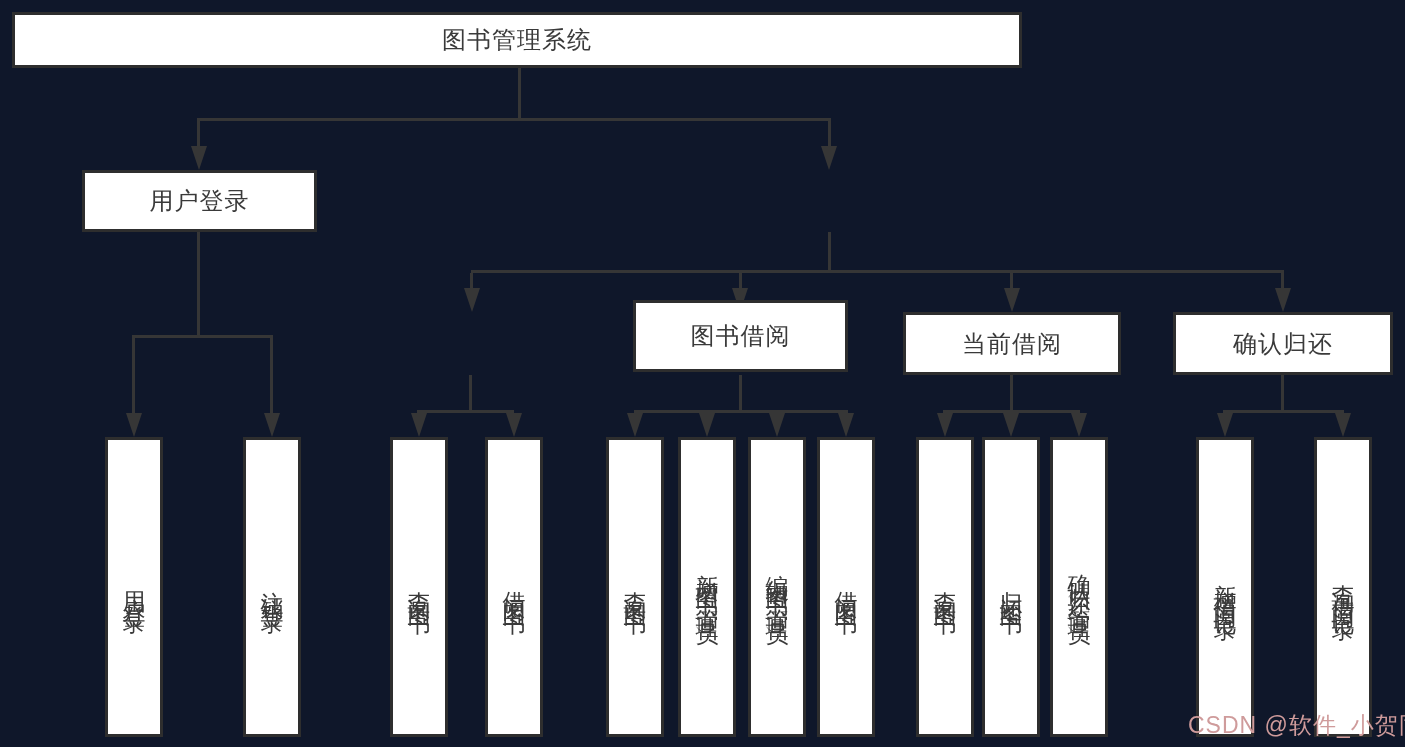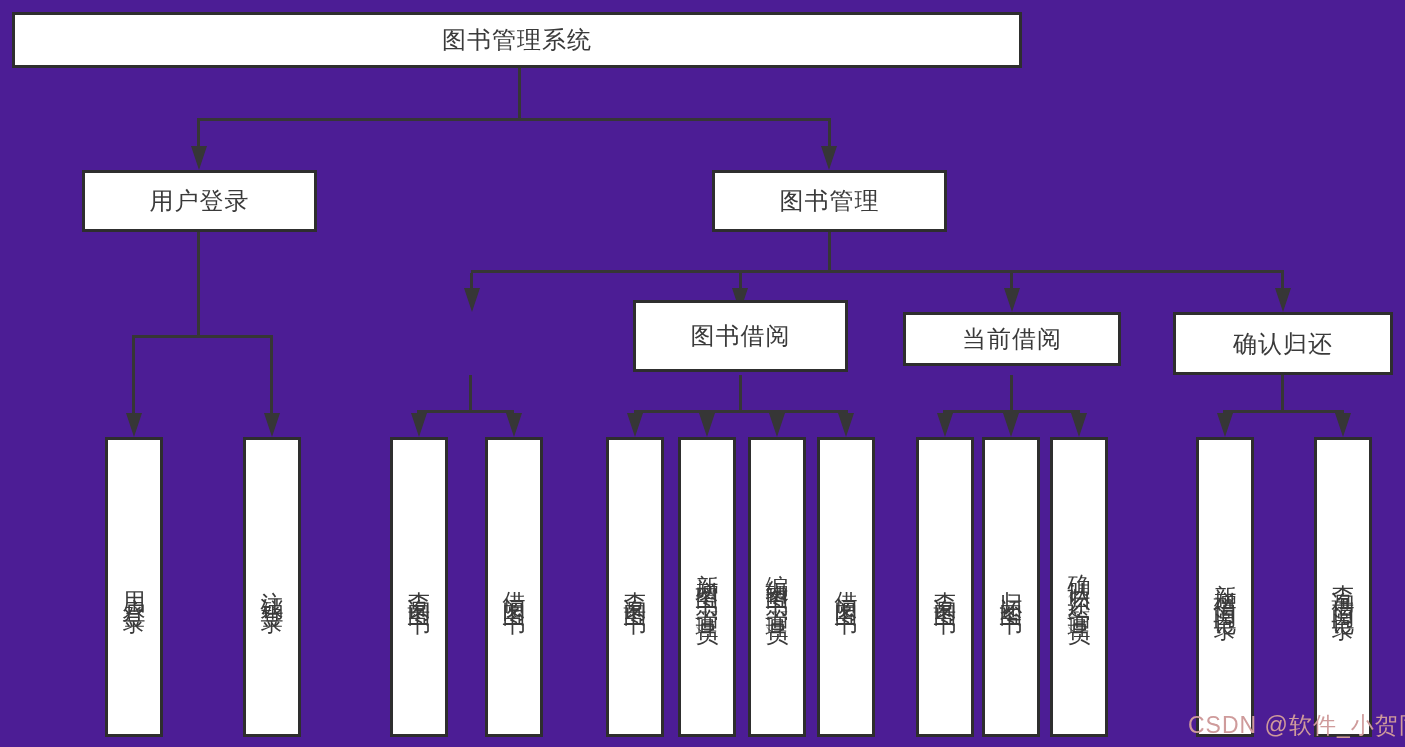--- a/index.html
+++ b/index.html
@@ -1,19 +1,19 @@
 <!DOCTYPE html>
 <html><head>
 <meta charset="utf-8">
 <style>
   html,body{margin:0;padding:0;background:#ffffff;}
   #canvas{
     position:relative;
     width:1405px;height:747px;
-    background:#4c1d95;
+    background:#0f172a;
     font-family:"Liberation Sans", sans-serif;
     overflow:hidden;
   }
   .box{
     position:absolute;
     box-sizing:border-box;
     border:3px solid #2e2e2e;
     background:#ffffff;
     display:flex;
     align-items:center;
@@ -62,23 +62,20 @@
   <div class="vline" style="left:518px;top:68px;height:53px;"></div>
   <div class="hline" style="left:197px;top:118px;width:634px;"></div>
   <div class="vline" style="left:197px;top:121px;height:26px;"></div>
   <div class="vline" style="left:828px;top:121px;height:26px;"></div>
   <div class="ah" style="left:191px;top:146px;"></div>
   <div class="ah" style="left:821px;top:146px;"></div>
 
   <div class="box" style="left:82px;top:170px;width:235px;height:62px;">
     <span>用户登录</span>
   </div>
-  <div class="box" style="left:712px;top:170px;width:235px;height:62px;">
-    <span>图书管理</span>
-  </div>
 
   <div class="vline" style="left:197px;top:232px;height:106px;"></div>
   <div class="hline" style="left:132px;top:335px;width:141px;"></div>
   <div class="vline" style="left:132px;top:338px;height:77px;"></div>
   <div class="vline" style="left:270px;top:338px;height:77px;"></div>
   <div class="ah" style="left:126px;top:413px;"></div>
   <div class="ah" style="left:264px;top:413px;"></div>
 
   <div class="vline" style="left:828px;top:232px;height:41px;"></div>
   <div class="hline" style="left:471px;top:270px;width:813px;"></div>
@@ -87,21 +84,21 @@
   <div class="vline" style="left:1010px;top:273px;height:18px;"></div>
   <div class="vline" style="left:1281px;top:273px;height:18px;"></div>
   <div class="ah" style="left:464px;top:288px;"></div>
   <div class="ah" style="left:732px;top:288px;"></div>
   <div class="ah" style="left:1004px;top:288px;"></div>
   <div class="ah" style="left:1275px;top:288px;"></div>
 
   <div class="box" style="left:633px;top:300px;width:215px;height:72px;">
     <span>图书借阅</span>
   </div>
-  <div class="box" style="left:903px;top:312px;width:218px;height:54px;">
+  <div class="box" style="left:903px;top:312px;width:218px;height:63px;">
     <span>当前借阅</span>
   </div>
   <div class="box" style="left:1173px;top:312px;width:220px;height:63px;">
     <span>确认归还</span>
   </div>
 
   <div class="vline" style="left:469px;top:375px;height:38px;"></div>
   <div class="hline" style="left:417px;top:410px;width:97px;"></div>
   <div class="ah" style="left:411px;top:413px;"></div>
   <div class="ah" style="left:506px;top:413px;"></div>

